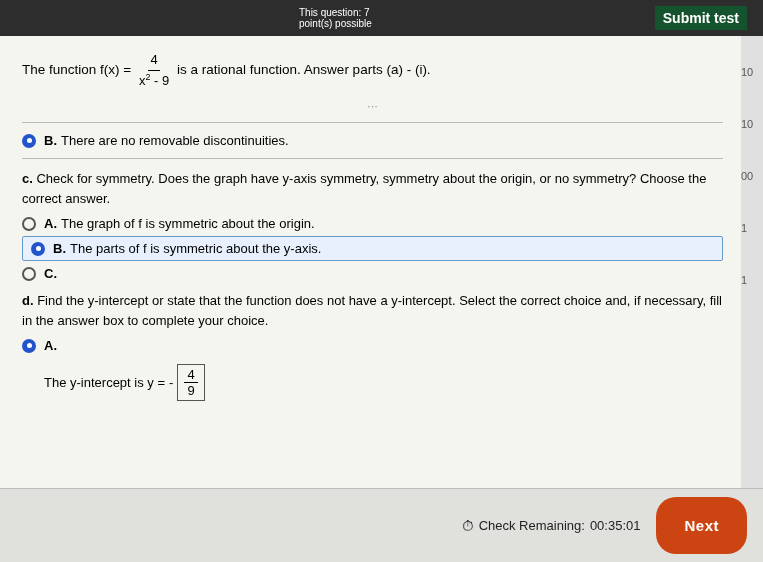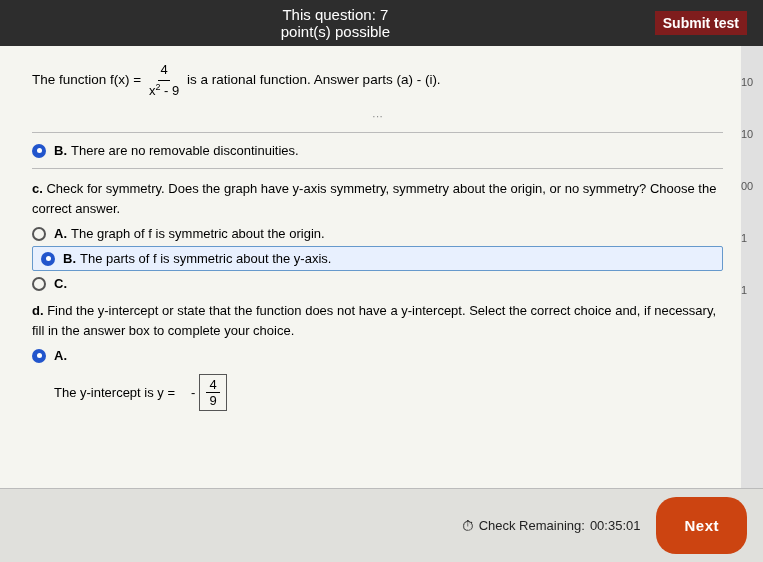--- a/index.html
+++ b/index.html
@@ -14,42 +14,41 @@
     }
     .header {
       background: #2d2d2d;
       display: flex;
       justify-content: space-between;
       align-items: center;
       padding: 6px 16px;
       min-height: 36px;
     }
     .header-center {
-      text-align: center;
       color: #fff;
-      font-size: 15px;
+      font-size: 10px;
     }
     .submit-btn {
-      background: #7f1d1d;
+      background: #14532d;
       color: #fff;
       border: none;
       font-size: 14px;
       font-weight: bold;
       cursor: pointer;
       padding: 4px 8px;
     }
     .main-content {
       background: #f5f5f0;
       flex: 1;
       display: flex;
       overflow: hidden;
     }
     .content-area {
       flex: 1;
-      padding: 14px 18px 10px 32px;
+      padding: 14px 18px 10px 22px;
       overflow-y: auto;
       position: relative;
     }
     .right-sidebar {
       width: 22px;
       background: #e0e0e0;
       display: flex;
       flex-direction: column;
       align-items: flex-start;
       padding-top: 30px;
@@ -253,21 +252,21 @@
         <span style="font-weight:bold;">d. </span>
         <span>Find the y-intercept or state that the function does not have a y-intercept. Select the correct choice and, if necessary, fill in the answer box to complete your choice.</span>
       </div>
 
       <div class="answer-option">
         <div class="radio-circle selected"></div>
         <span style="margin-right:4px;font-weight:bold;">A.</span>
       </div>
 
       <div class="answer-box">
-        <span style="margin-right:16px;">The y-intercept is y =</span>
+        <span style="margin-right:4px;">The y-intercept is y =</span>
         <span>-</span>
         <div class="box-fraction">
           <span class="box-frac-num">4</span>
           <span class="box-frac-den">9</span>
         </div>
       </div>
     </div>
 
   </div>
 

